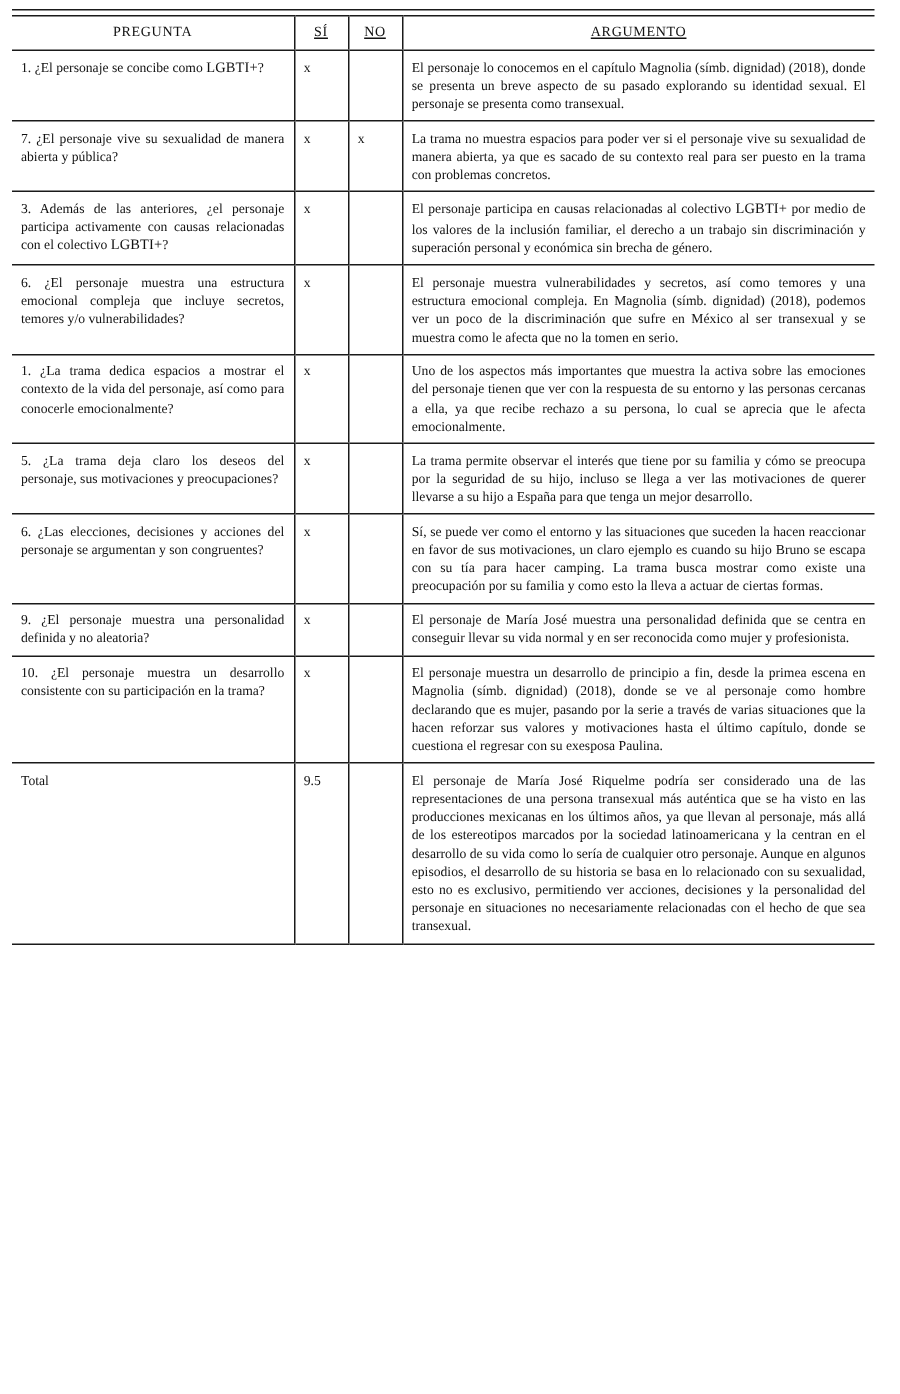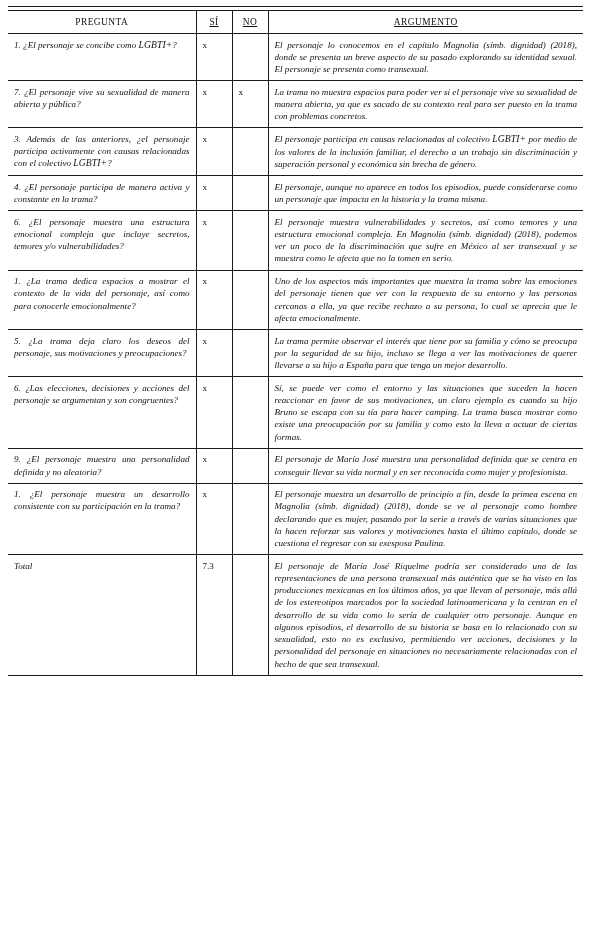--- a/index.html
+++ b/index.html
@@ -74,32 +74,30 @@
   table.eval tbody td.vline {
     border-left: 0.8px solid #1a1a1a;
   }
   table.eval tbody tr:last-child td {
     border-bottom: 1.6px solid #1a1a1a;
     margin-top: 39px;
   }
 
   td.cell-pregunta {
     text-align: justify;
-    font-style: italic;
   }
   td.cell-mark {
     text-align: left;
     padding-left: 7px;
     text-align-last: left;
   }
   td.cell-arg {
     text-align: justify;
     padding-left: 8px;
     padding-right: 7px;
-    font-style: italic;
   }
 
   
   .sc {
     font-variant: small-caps;
     font-size: 1.06em;
     letter-spacing: 0.1px;
   }
 
   
@@ -143,63 +141,57 @@
           <td class="cell-mark vline">x</td>
           <td class="cell-arg vline">La trama no muestra espacios para poder ver si el personaje vive su sexualidad de manera abierta, ya que es sacado de su contexto real para ser puesto en la trama con problemas concretos.</td>
         </tr>
         <tr>
           <td class="cell-pregunta">3. Además de las anteriores, ¿el personaje participa activamente con causas relacionadas con el colectivo <span class="sc">LGBTI+</span>?</td>
           <td class="cell-mark vline">x</td>
           <td class="cell-mark vline"></td>
           <td class="cell-arg vline">El personaje participa en causas relacionadas al colectivo <span class="sc">LGBTI+</span> por medio de los valores de la inclusión familiar, el derecho a un trabajo sin discriminación y superación personal y económica sin brecha de género.</td>
         </tr>
         <tr>
-          <td class="cell-pregunta">4. ¿El personaje participa de manera activa y constante en la trama?</td>
-          <td class="cell-mark vline">x</td>
-          <td class="cell-mark vline"></td>
-          <td class="cell-arg vline">El personaje, aunque no aparece en todos los episodios, puede considerarse como un personaje que impacta en la historia y la trama misma.</td>
-        </tr>
-        <tr>
           <td class="cell-pregunta">6. ¿El personaje muestra una estructura emocional compleja que incluye secretos, temores y/o vulnerabilidades?</td>
           <td class="cell-mark vline">x</td>
           <td class="cell-mark vline"></td>
           <td class="cell-arg vline">El personaje muestra vulnerabilidades y secretos, así como temores y una estructura emocional compleja. En Magnolia (símb. dignidad) (2018), podemos ver un poco de la discriminación que sufre en México al ser transexual y se muestra como le afecta que no la tomen en serio.</td>
         </tr>
         <tr>
           <td class="cell-pregunta">1. ¿La trama dedica espacios a mostrar el contexto de la vida del personaje, así como para conocerle emocionalmente?</td>
           <td class="cell-mark vline">x</td>
           <td class="cell-mark vline"></td>
-          <td class="cell-arg vline">Uno de los aspectos más importantes que muestra la trama sobre las emociones del personaje tienen que ver con la respuesta de su entorno y las personas cercanas a ella, ya que recibe rechazo a su persona, lo cual se aprecia que le afecta emocionalmente.</td>
+          <td class="cell-arg vline">Uno de los aspectos más importantes que muestra la activa sobre las emociones del personaje tienen que ver con la respuesta de su entorno y las personas cercanas a ella, ya que recibe rechazo a su persona, lo cual se aprecia que le afecta emocionalmente.</td>
         </tr>
         <tr>
           <td class="cell-pregunta">5. ¿La trama deja claro los deseos del personaje, sus motivaciones y preocupaciones?</td>
           <td class="cell-mark vline">x</td>
           <td class="cell-mark vline"></td>
           <td class="cell-arg vline">La trama permite observar el interés que tiene por su familia y cómo se preocupa por la seguridad de su hijo, incluso se llega a ver las motivaciones de querer llevarse a su hijo a España para que tenga un mejor desarrollo.</td>
         </tr>
         <tr>
           <td class="cell-pregunta">6. ¿Las elecciones, decisiones y acciones del personaje se argumentan y son congruentes?</td>
           <td class="cell-mark vline">x</td>
           <td class="cell-mark vline"></td>
           <td class="cell-arg vline">Sí, se puede ver como el entorno y las situaciones que suceden la hacen reaccionar en favor de sus motivaciones, un claro ejemplo es cuando su hijo Bruno se escapa con su tía para hacer camping. La trama busca mostrar como existe una preocupación por su familia y como esto la lleva a actuar de ciertas formas.</td>
         </tr>
         <tr>
           <td class="cell-pregunta">9. ¿El personaje muestra una personalidad definida y no aleatoria?</td>
           <td class="cell-mark vline">x</td>
           <td class="cell-mark vline"></td>
           <td class="cell-arg vline">El personaje de María José muestra una personalidad definida que se centra en conseguir llevar su vida normal y en ser reconocida como mujer y profesionista.</td>
         </tr>
         <tr>
-          <td class="cell-pregunta">1. ¿El personaje muestra un desarrollo consistente con su participación en la trama?</td>
+          <td class="cell-pregunta">10. ¿El personaje muestra un desarrollo consistente con su participación en la trama?</td>
           <td class="cell-mark vline">x</td>
           <td class="cell-mark vline"></td>
           <td class="cell-arg vline">El personaje muestra un desarrollo de principio a fin, desde la primea escena en Magnolia (símb. dignidad) (2018), donde se ve al personaje como hombre declarando que es mujer, pasando por la serie a través de varias situaciones que la hacen reforzar sus valores y motivaciones hasta el último capítulo, donde se cuestiona el regresar con su exesposa Paulina.</td>
         </tr>
         <tr>
           <td class="cell-pregunta">Total</td>
-          <td class="cell-mark vline">7.3</td>
+          <td class="cell-mark vline">9.5</td>
           <td class="cell-mark vline"></td>
           <td class="cell-arg vline">El personaje de María José Riquelme podría ser considerado una de las representaciones de una persona transexual más auténtica que se ha visto en las producciones mexicanas en los últimos años, ya que llevan al personaje, más allá de los estereotipos marcados por la sociedad latinoamericana y la centran en el desarrollo de su vida como lo sería de cualquier otro personaje. Aunque en algunos episodios, el desarrollo de su historia se basa en lo relacionado con su sexualidad, esto no es exclusivo, permitiendo ver acciones, decisiones y la personalidad del personaje en situaciones no necesariamente relacionadas con el hecho de que sea transexual.</td>
         </tr>
       </tbody>
   </table>
 
 </div>
 
 </body></html>

